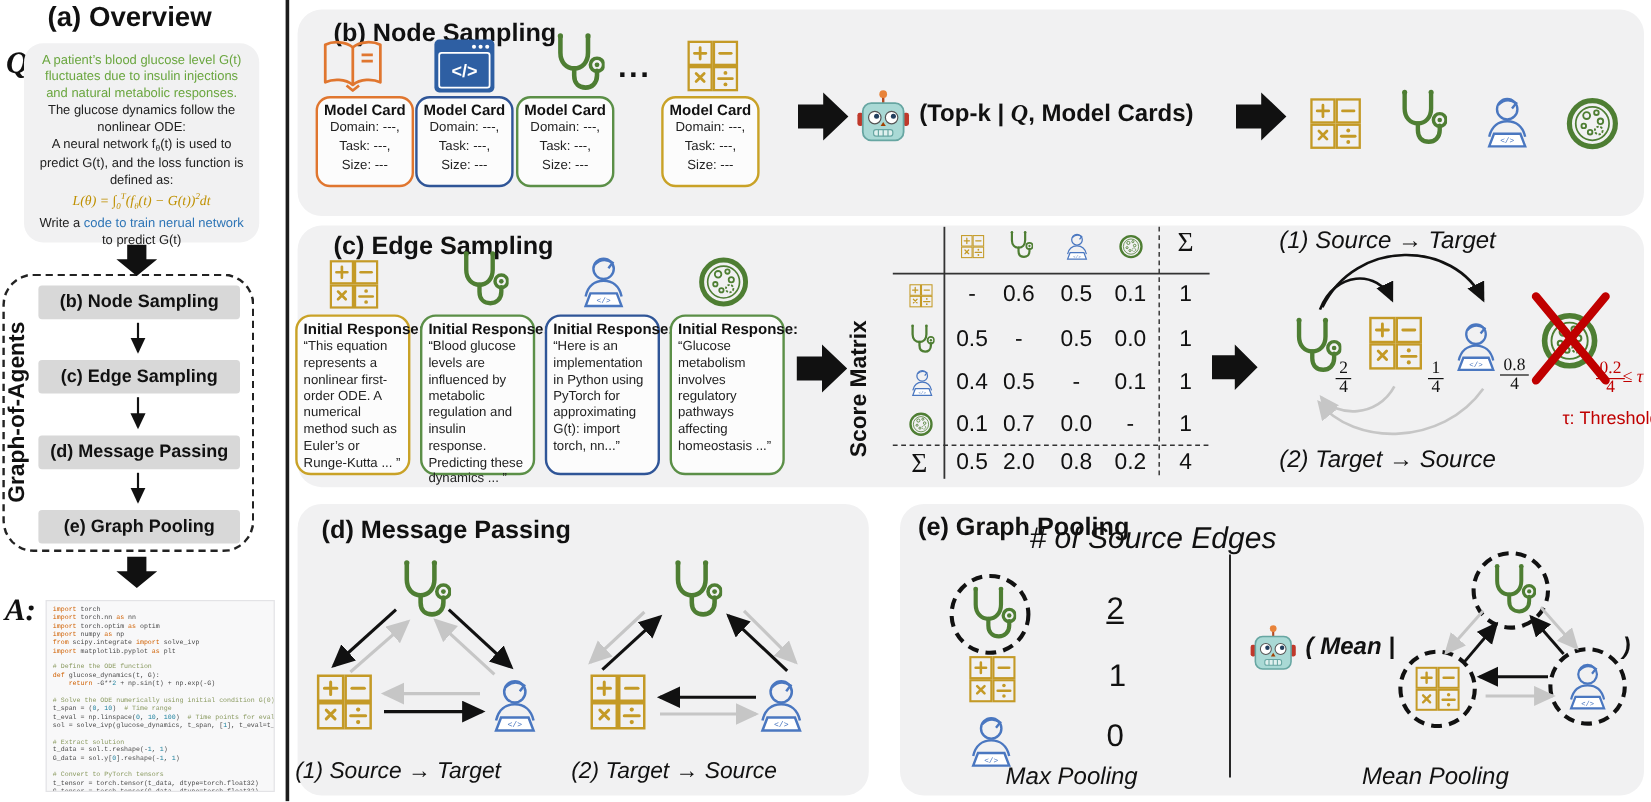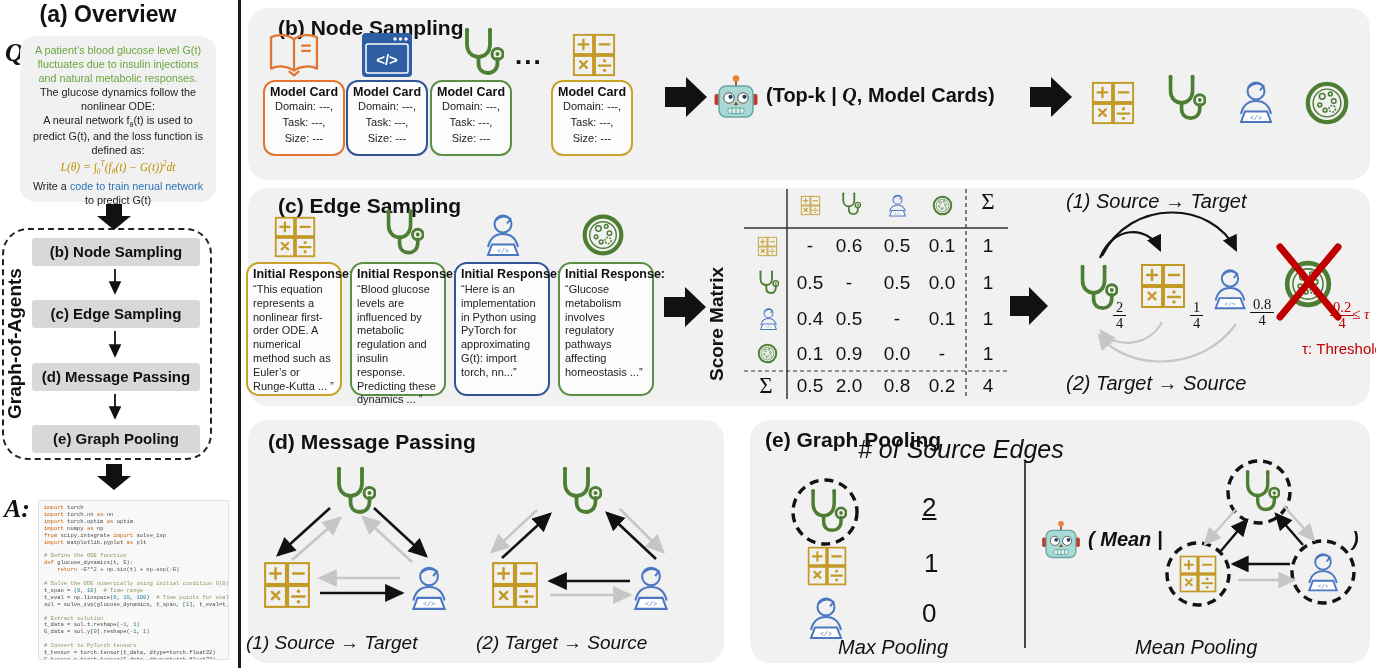--- a/index.html
+++ b/index.html
@@ -314,21 +314,21 @@
   <span class="mcell" style="left:829px;top:272px">-</span>
   <span class="mcell" style="left:877px;top:272px">0.5</span>
   <span class="mcell" style="left:922px;top:272px">0.0</span>
   <span class="mcell" style="left:968px;top:272px">1</span>
   <span class="mcell" style="left:790px;top:308px">0.4</span>
   <span class="mcell" style="left:829px;top:308px">0.5</span>
   <span class="mcell" style="left:877px;top:308px">-</span>
   <span class="mcell" style="left:922px;top:308px">0.1</span>
   <span class="mcell" style="left:968px;top:308px">1</span>
   <span class="mcell" style="left:790px;top:343px">0.1</span>
-  <span class="mcell" style="left:829px;top:343px">0.9</span>
+  <span class="mcell" style="left:829px;top:343px">0.7</span>
   <span class="mcell" style="left:877px;top:343px">0.0</span>
   <span class="mcell" style="left:922px;top:343px">-</span>
   <span class="mcell" style="left:968px;top:343px">1</span>
   <span class="mcell" style="left:790px;top:375px">0.5</span>
   <span class="mcell" style="left:829px;top:375px">2.0</span>
   <span class="mcell" style="left:877px;top:375px">0.8</span>
   <span class="mcell" style="left:922px;top:375px">0.2</span>
   <span class="mcell" style="left:968px;top:375px">4</span>
 
   <div class="lab20" style="left:1066px;top:190px;">(1) Source → Target</div>

